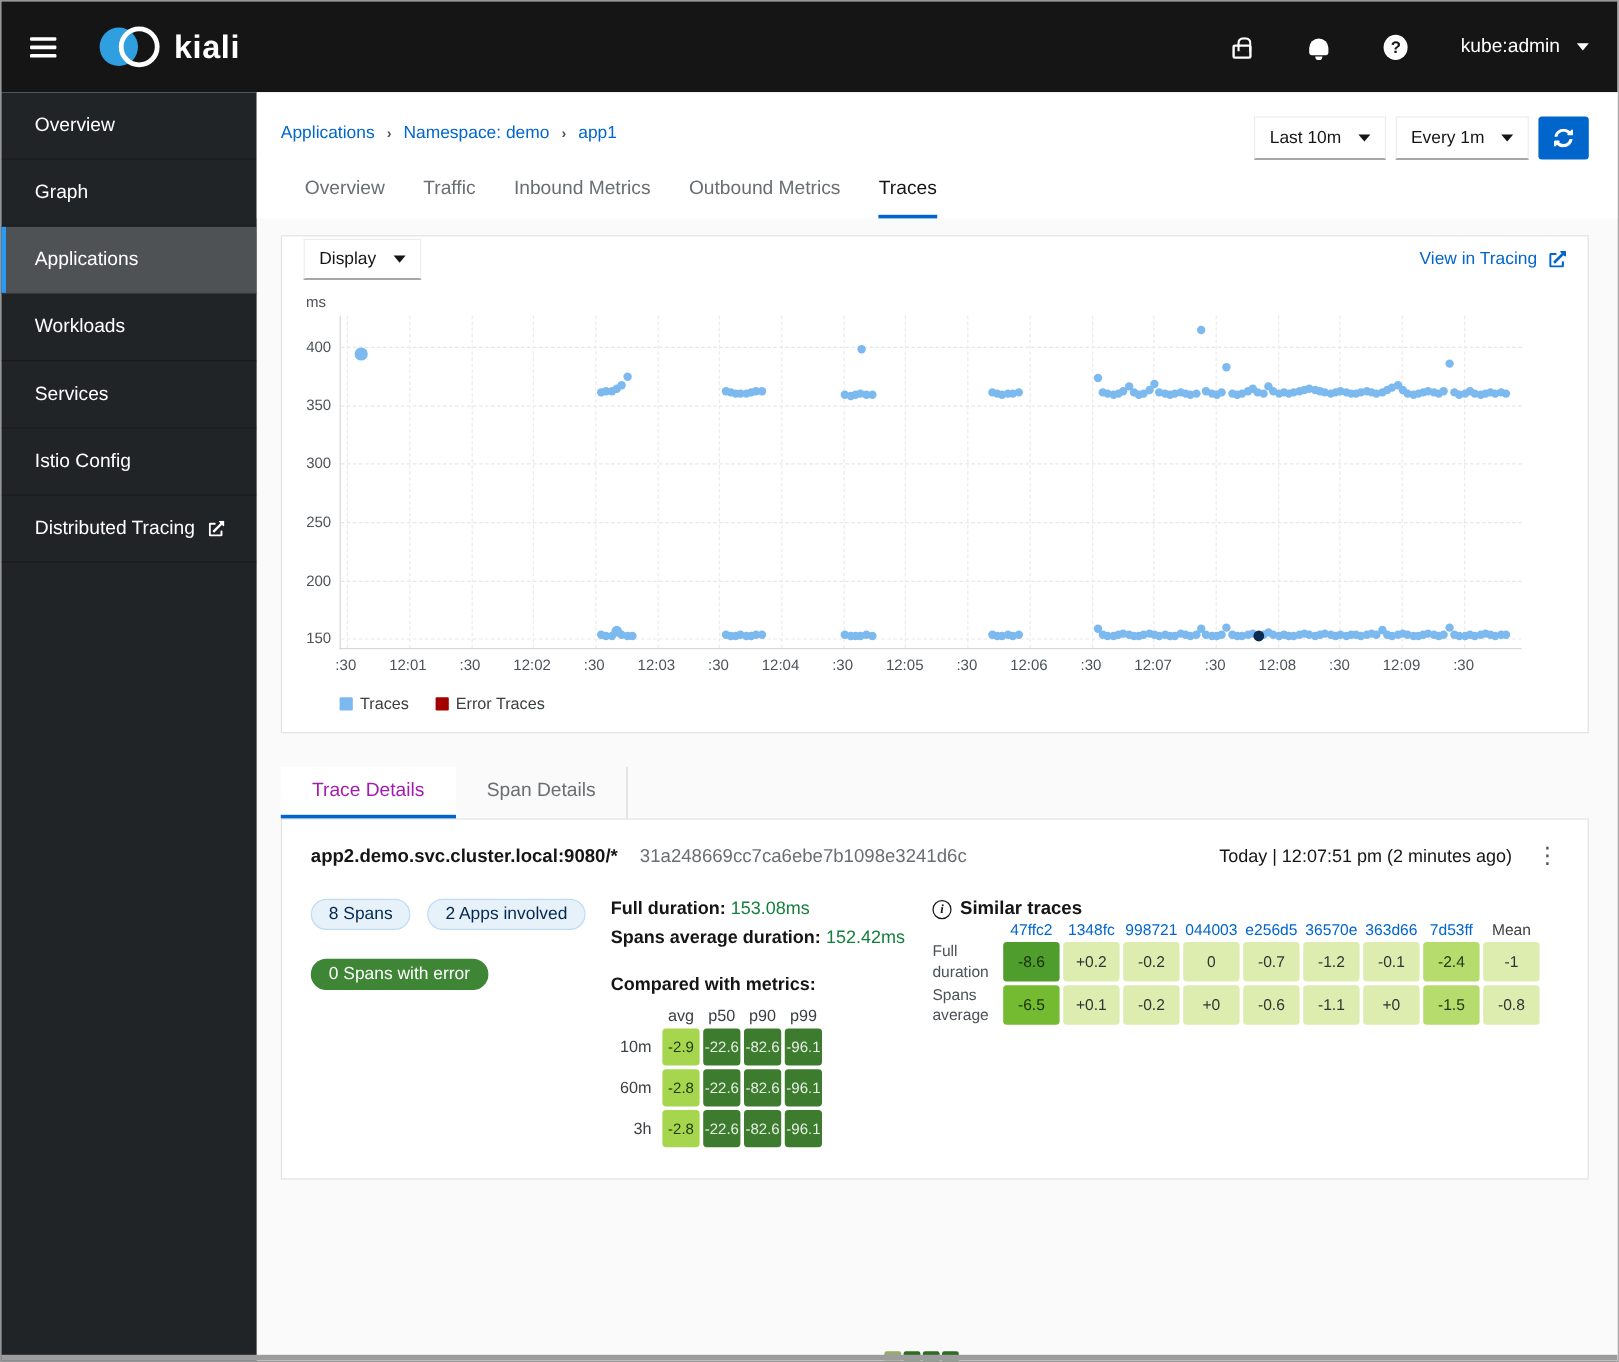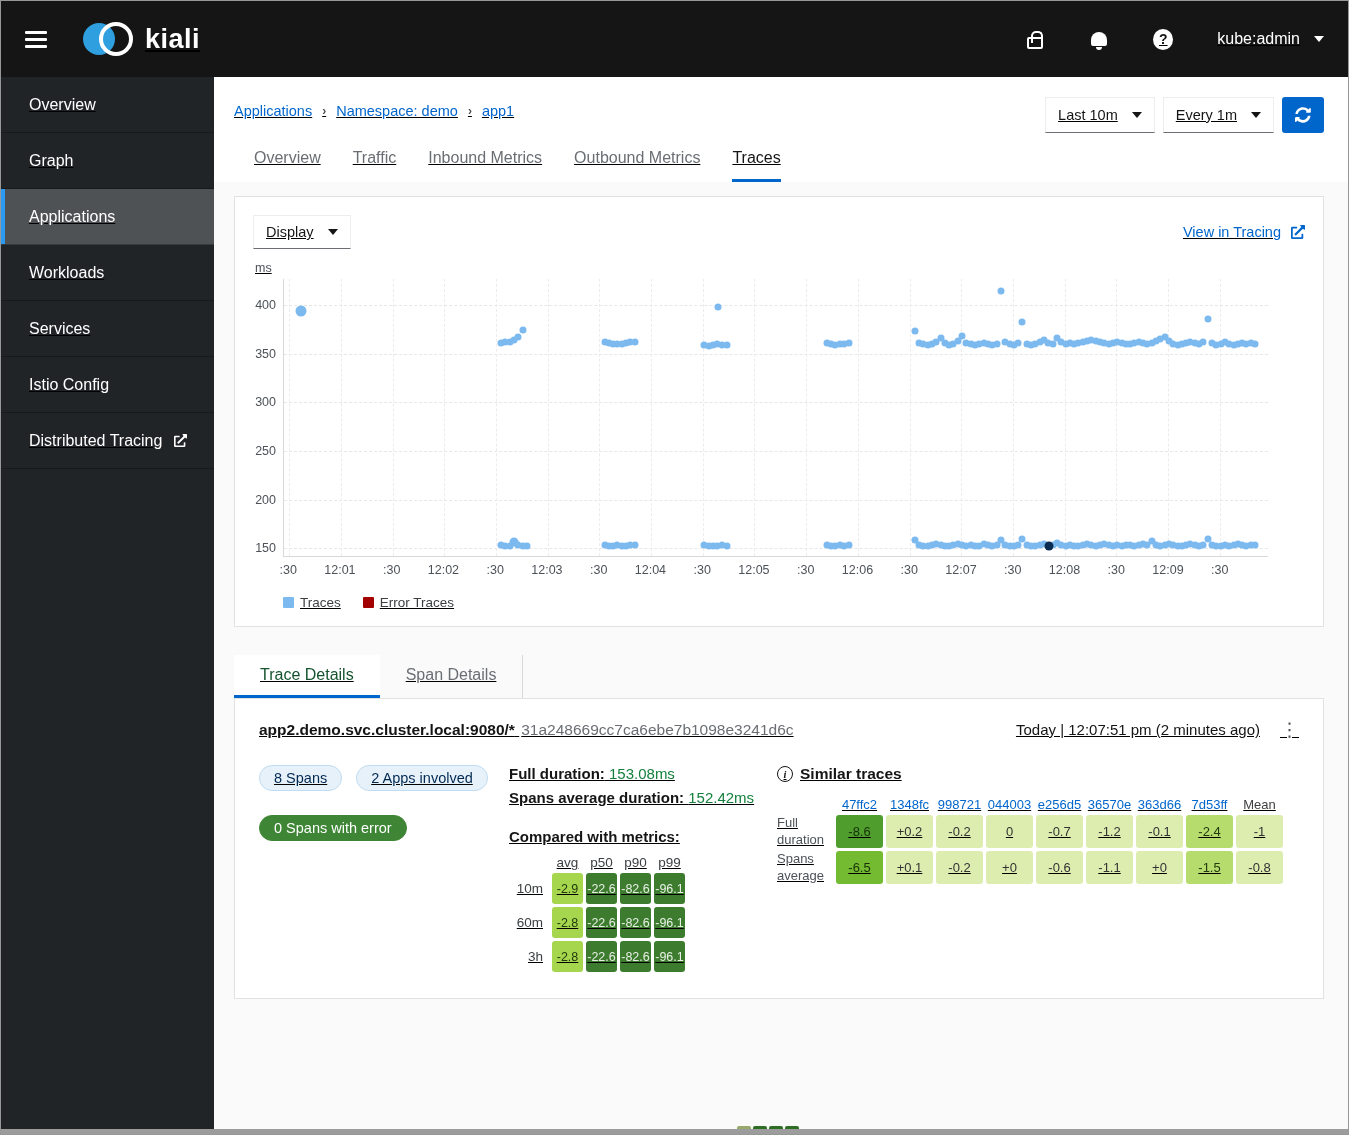--- a/index.html
+++ b/index.html
@@ -1,17 +1,17 @@
 <!DOCTYPE html>
 <html><head>
 <meta charset="utf-8">
 <style>
   * { margin:0; padding:0; box-sizing:border-box; }
   body { font-family:"Liberation Sans", sans-serif; background:#e5e5e5; }
-  .app { position:relative; width:1349px; height:1135px; background:#fff; border:1px solid #979797; overflow:hidden; display:flex; flex-direction:column;text-decoration:underline; }
+  .app { position:relative; width:1349px; height:1135px; background:#fff; border:1px solid #979797; overflow:hidden; display:flex; flex-direction:column; }
 
   
   .masthead { height:76px; background:#151515; display:flex; align-items:center; padding:0 24px; flex:0 0 auto; }
   .burger { width:22px; display:flex; flex-direction:column; gap:4px; cursor:pointer; margin-right:36px; }
   .burger span { display:block; height:3px; background:#fff; border-radius:1px; }
   .brand { display:flex; align-items:center; gap:10px; }
   .logo-c { position:relative; width:52px; height:34px; }
   .logo-c .c1 { position:absolute; left:0; top:1px; width:32px; height:32px; border-radius:50%; background:#2f9fe0; }
   .logo-c .c2 { position:absolute; left:16px; top:0; width:34px; height:34px; border-radius:50%; border:4px solid #fff; }
   .brand-name { color:#fff; font-size:27px; font-weight:bold; letter-spacing:.5px; }
@@ -45,48 +45,48 @@
   .refresh-btn svg { width:16px; height:16px; fill:#fff; }
 
   .maintabs { background:#fff; display:flex; padding-left:24px; }
   .mtab { font-size:16px; color:#6a6e73; padding:10px 0 12px; margin:0 16px; cursor:pointer; border-bottom:3px solid transparent; }
   .mtab.active { color:#151515; border-bottom-color:#0066cc; }
 
   .section { flex:1; padding:14px 24px 0 20px; position:relative; }
   .card { background:#fff; border:1px solid #e2e2e2; }
 
   
-  .chart-card { padding:18px 18px 14px; }
+  .chart-card { padding:2px 18px 14px; }
   .chart-head { display:flex; align-items:center; justify-content:space-between; }
   .display-sel { min-width:97px; height:34px; }
   .view-link { color:#0066cc; font-size:14.5px; text-decoration:none; display:flex; align-items:center; gap:6px; cursor:pointer; }
   .view-link .ext-ic { width:14px; height:14px; }
   .unit-label { font-size:12.5px; color:#4d5258; margin:12px 0 4px 2px; }
   .plot-outer { margin-left:30px; }
   .plot { position:relative; width:985px; height:278px; border-left:1px solid #d8d8d8; border-bottom:1px solid #d8d8d8; }
   .hgrid { position:absolute; left:0; right:0; border-top:1px dashed #e7e7e7; }
   .hgrid .ylab { position:absolute; right:calc(100% + 8px); top:-8px; font-size:12.5px; color:#4d5258; }
   .vgrid { position:absolute; top:0; bottom:0; border-left:1px dashed #ececec; }
   .dot { position:absolute; border-radius:50%; transform:translate(-50%,-50%); }
   .xlabels { position:relative; width:985px; height:24px; margin-top:4px; }
   .xlabels span { position:absolute; transform:translateX(-50%); font-size:12.5px; color:#4d5258; white-space:nowrap; top:2px; }
   .legend { display:flex; gap:22px; margin:10px 0 2px 30px; }
   .legend-item { display:flex; align-items:center; gap:6px; font-size:13.5px; color:#3c4043; cursor:pointer; }
   .legend-item .sw { width:11px; height:11px; border-radius:1px; }
 
   
   .detail-tabs { display:flex; margin-top:28px; }
   .dtab { font-size:16px; padding:11px 26px; cursor:pointer; color:#6a6e73; }
-  .dtab.active { background:#fff; color:#14532d; border-bottom:3px solid #0066cc; }
+  .dtab.active { background:#fff; color:#a21caf; border-bottom:3px solid #0066cc; }
   .dtab.inactive { border-right:1px solid #d8d8d8; }
   .trace-card { padding:16px 24px 26px; }
   .trace-head { display:flex; align-items:flex-start; justify-content:space-between; padding-top:6px; }
   .trace-title { font-size:15.5px; }
   .svc { font-weight:bold; color:#151515; }
-  .tid { color:#6a6e73; margin-left:2px; }
+  .tid { color:#6a6e73; margin-left:14px; }
   .trace-meta { display:flex; align-items:center; gap:20px; }
   .tstamp { font-size:15px; color:#151515; }
   .kebab { font-size:19px; color:#4d5258; line-height:14px; cursor:pointer; letter-spacing:0; }
 
   .trace-body { display:flex; margin-top:26px; }
   .col-badges { width:250px; flex:0 0 auto; }
   .badge-row { display:flex; gap:14px; }
   .pill { display:inline-block; padding:4px 14px; border-radius:14px; font-size:14.5px; }
   .pill-blue { background:#e7f1fa; border:1px solid #bfdcf2; color:#002952; }
   .pill-green { background:#3e8635; color:#fff; border:1px solid #3e8635; margin-top:24px; }
@@ -102,21 +102,21 @@
   .c-dark   { background:#3d7c2e; color:rgba(255,255,255,.88); }
   .c-strong { background:#4f9d2c; color:#17300a; }
   .c-med    { background:#74bb31; color:#17300a; }
   .c-g3     { background:#a5d64d; color:#233a0d; }
   .c-g4     { background:#b6dc6e; color:#233a0d; }
   .c-pale   { background:#ddedb0; color:#333; }
 
   .col-similar { flex:1; }
   .sim-head { display:flex; align-items:center; gap:7px; font-size:15.5px; font-weight:bold; color:#151515; }
   .info-ic { width:16px; height:16px; border:1.5px solid #151515; border-radius:50%; font-size:10.5px; font-weight:bold; display:flex; align-items:center; justify-content:center; font-family:"Liberation Serif", serif; font-style:italic; }
-  .sgrid { display:grid; grid-template-columns:56px repeat(9,47px); gap:3px; align-items:center; margin-top:14px; }
+  .sgrid { display:grid; grid-template-columns:56px repeat(9,47px); gap:3px; align-items:center; }
   .sgrid .sh { text-align:center; font-size:13px; color:#0066cc; cursor:pointer; }
   .sgrid .sh.plain { color:#404040; cursor:default; }
   .sgrid .srl { font-size:13px; color:#4d5258; line-height:1.25; }
   .sgrid .cell { height:33px; font-size:13px; }
 
   .bottom-peek { position:absolute; bottom:0; left:523px; display:flex; gap:2px; }
   .bottom-peek i { display:block; width:14px; height:8px; border-radius:2px 2px 0 0; }
   .bottom-bar { position:absolute; left:0; right:0; bottom:0; height:5px; background:#9c9c9c; z-index:5; }
 </style>
 </head>

